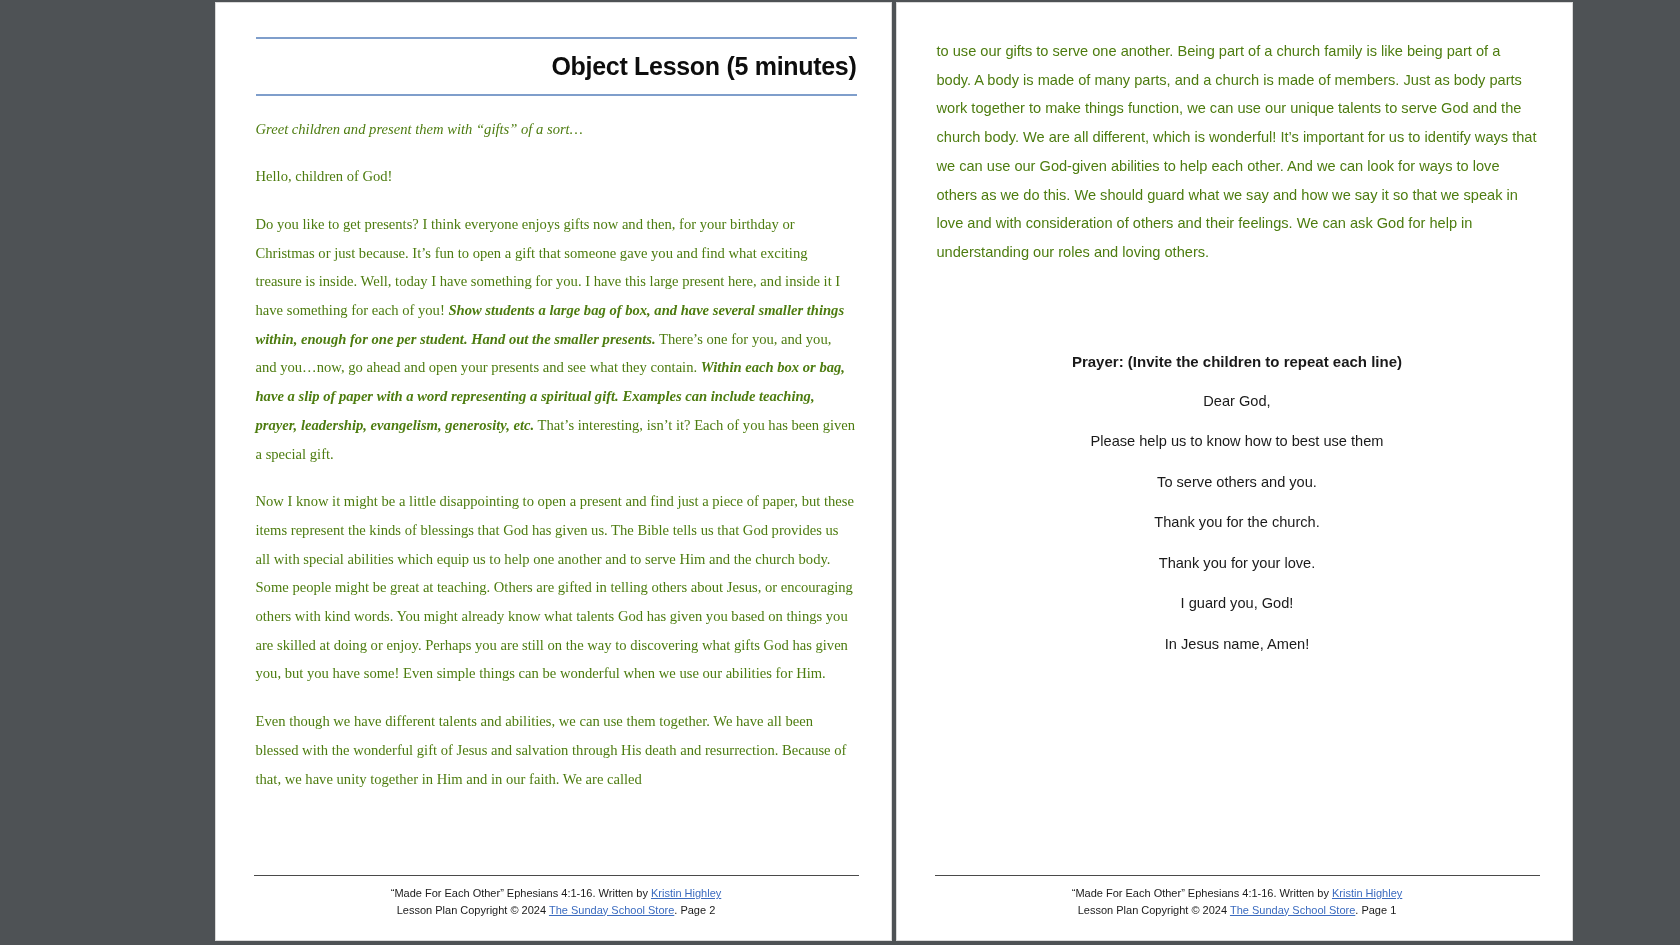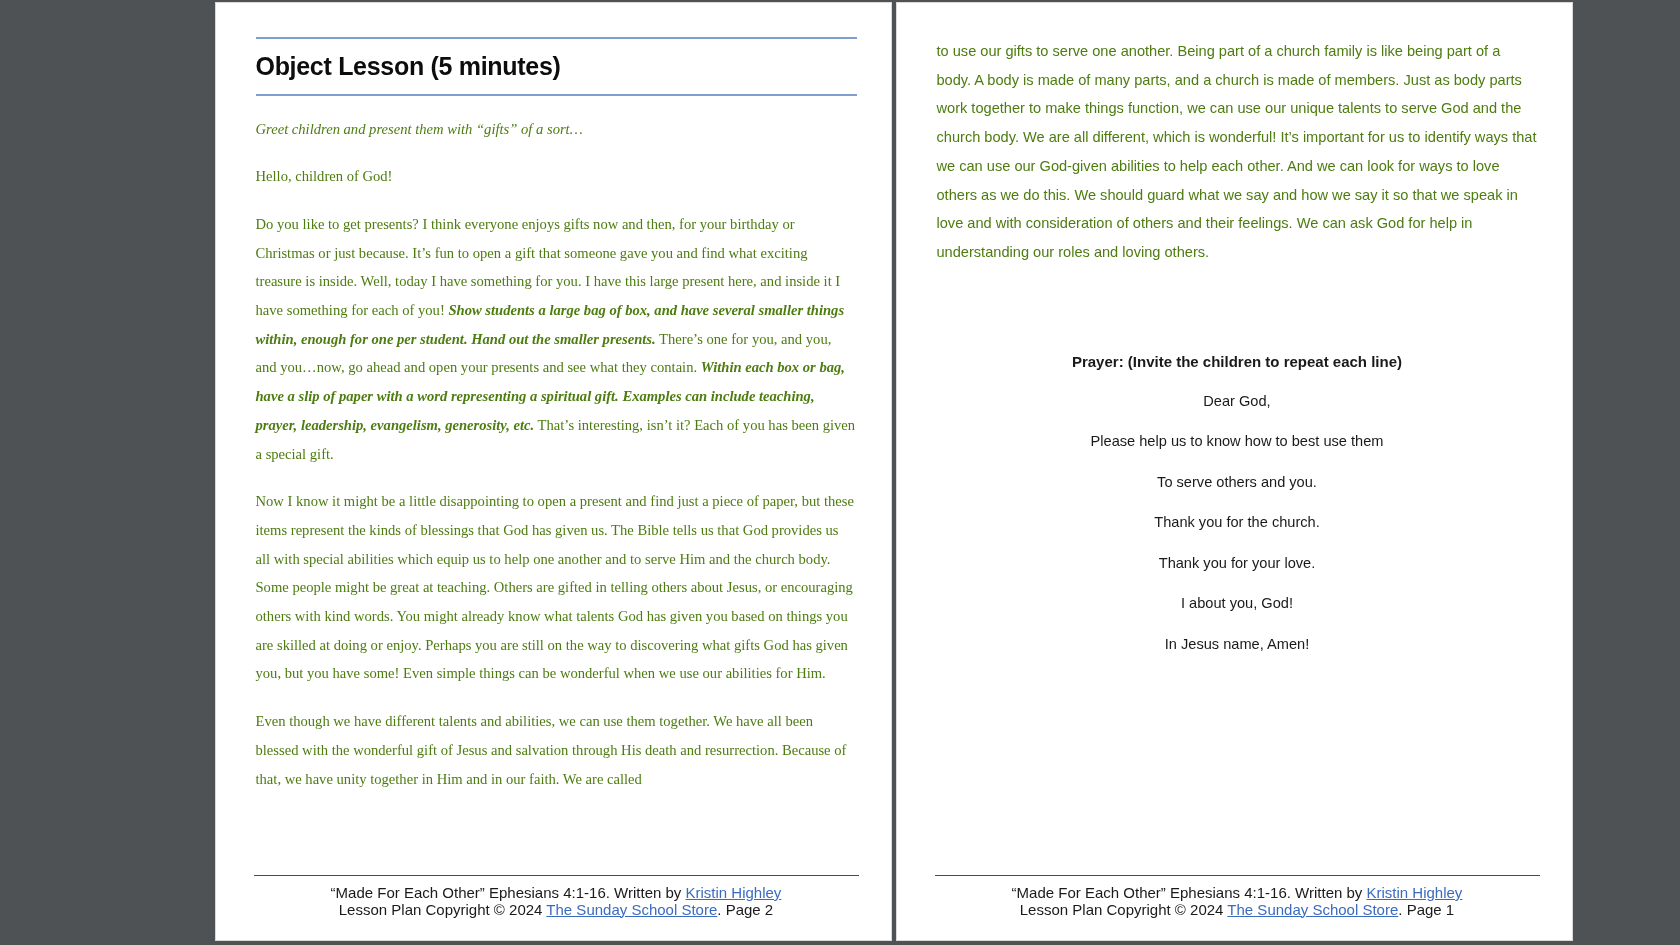--- a/index.html
+++ b/index.html
@@ -43,21 +43,21 @@
     top: 0;
     bottom: 0;
   }
 
   
   .title-wrap {
     margin-top: 34px;
     border-top: 2px solid #7f9ecb;
     border-bottom: 2px solid #7f9ecb;
     padding: 14px 0 13px 0;
-    text-align: left;
+    text-align: right;
   }
   .title-wrap .title {
     font-size: 25px;
     font-weight: bold;
     color: #0d0d0d;
     letter-spacing: -0.3px;
     line-height: 1.1;
   }
 
   
@@ -94,21 +94,21 @@
     line-height: 1.2;
   }
 
   
   .footer {
     position: absolute;
     left: 38px;
     right: 32px;
     bottom: 22px;
     text-align: center;
-    font-size: 15px;
+    font-size: 11px;
     color: #1a1a1a;
     line-height: 16.5px;
   }
   .footer .rule {
     border-top: 1px solid #4a4a4a;
     margin-bottom: 9px;
   }
   .footer a, .footer .link {
     color: #3b6bbf;
     text-decoration: underline;
@@ -163,21 +163,21 @@
         <p class="para">to use our gifts to serve one another. Being part of a church family is like being part of a body. A body is made of many parts, and a church is made of members. Just as body parts work together to make things function, we can use our unique talents to serve God and the church body. We are all different, which is wonderful! It’s important for us to identify ways that we can use our God-given abilities to help each other. And we can look for ways to love others as we do this. We should guard what we say and how we say it so that we speak in love and with consideration of others and their feelings. We can ask God for help in understanding our roles and loving others.</p>
       </div>
 
       <div class="prayer-block">
         <div class="prayer-head">Prayer:  (Invite the children to repeat each line)</div>
         <div class="prayer-line">Dear God,</div>
         <div class="prayer-line">Please help us to know how to best use them</div>
         <div class="prayer-line">To serve others and you.</div>
         <div class="prayer-line">Thank you for the church.</div>
         <div class="prayer-line">Thank you for your love.</div>
-        <div class="prayer-line">I about you, God!</div>
+        <div class="prayer-line">I guard you, God!</div>
         <div class="prayer-line">In Jesus name, Amen!</div>
       </div>
     </div>
 
     <div class="footer">
       <div class="rule"></div>
       <div>
         <span>“Made For Each Other” Ephesians 4:1-16.  Written by </span><span class="link">Kristin Highley</span>
       </div>
       <div>

